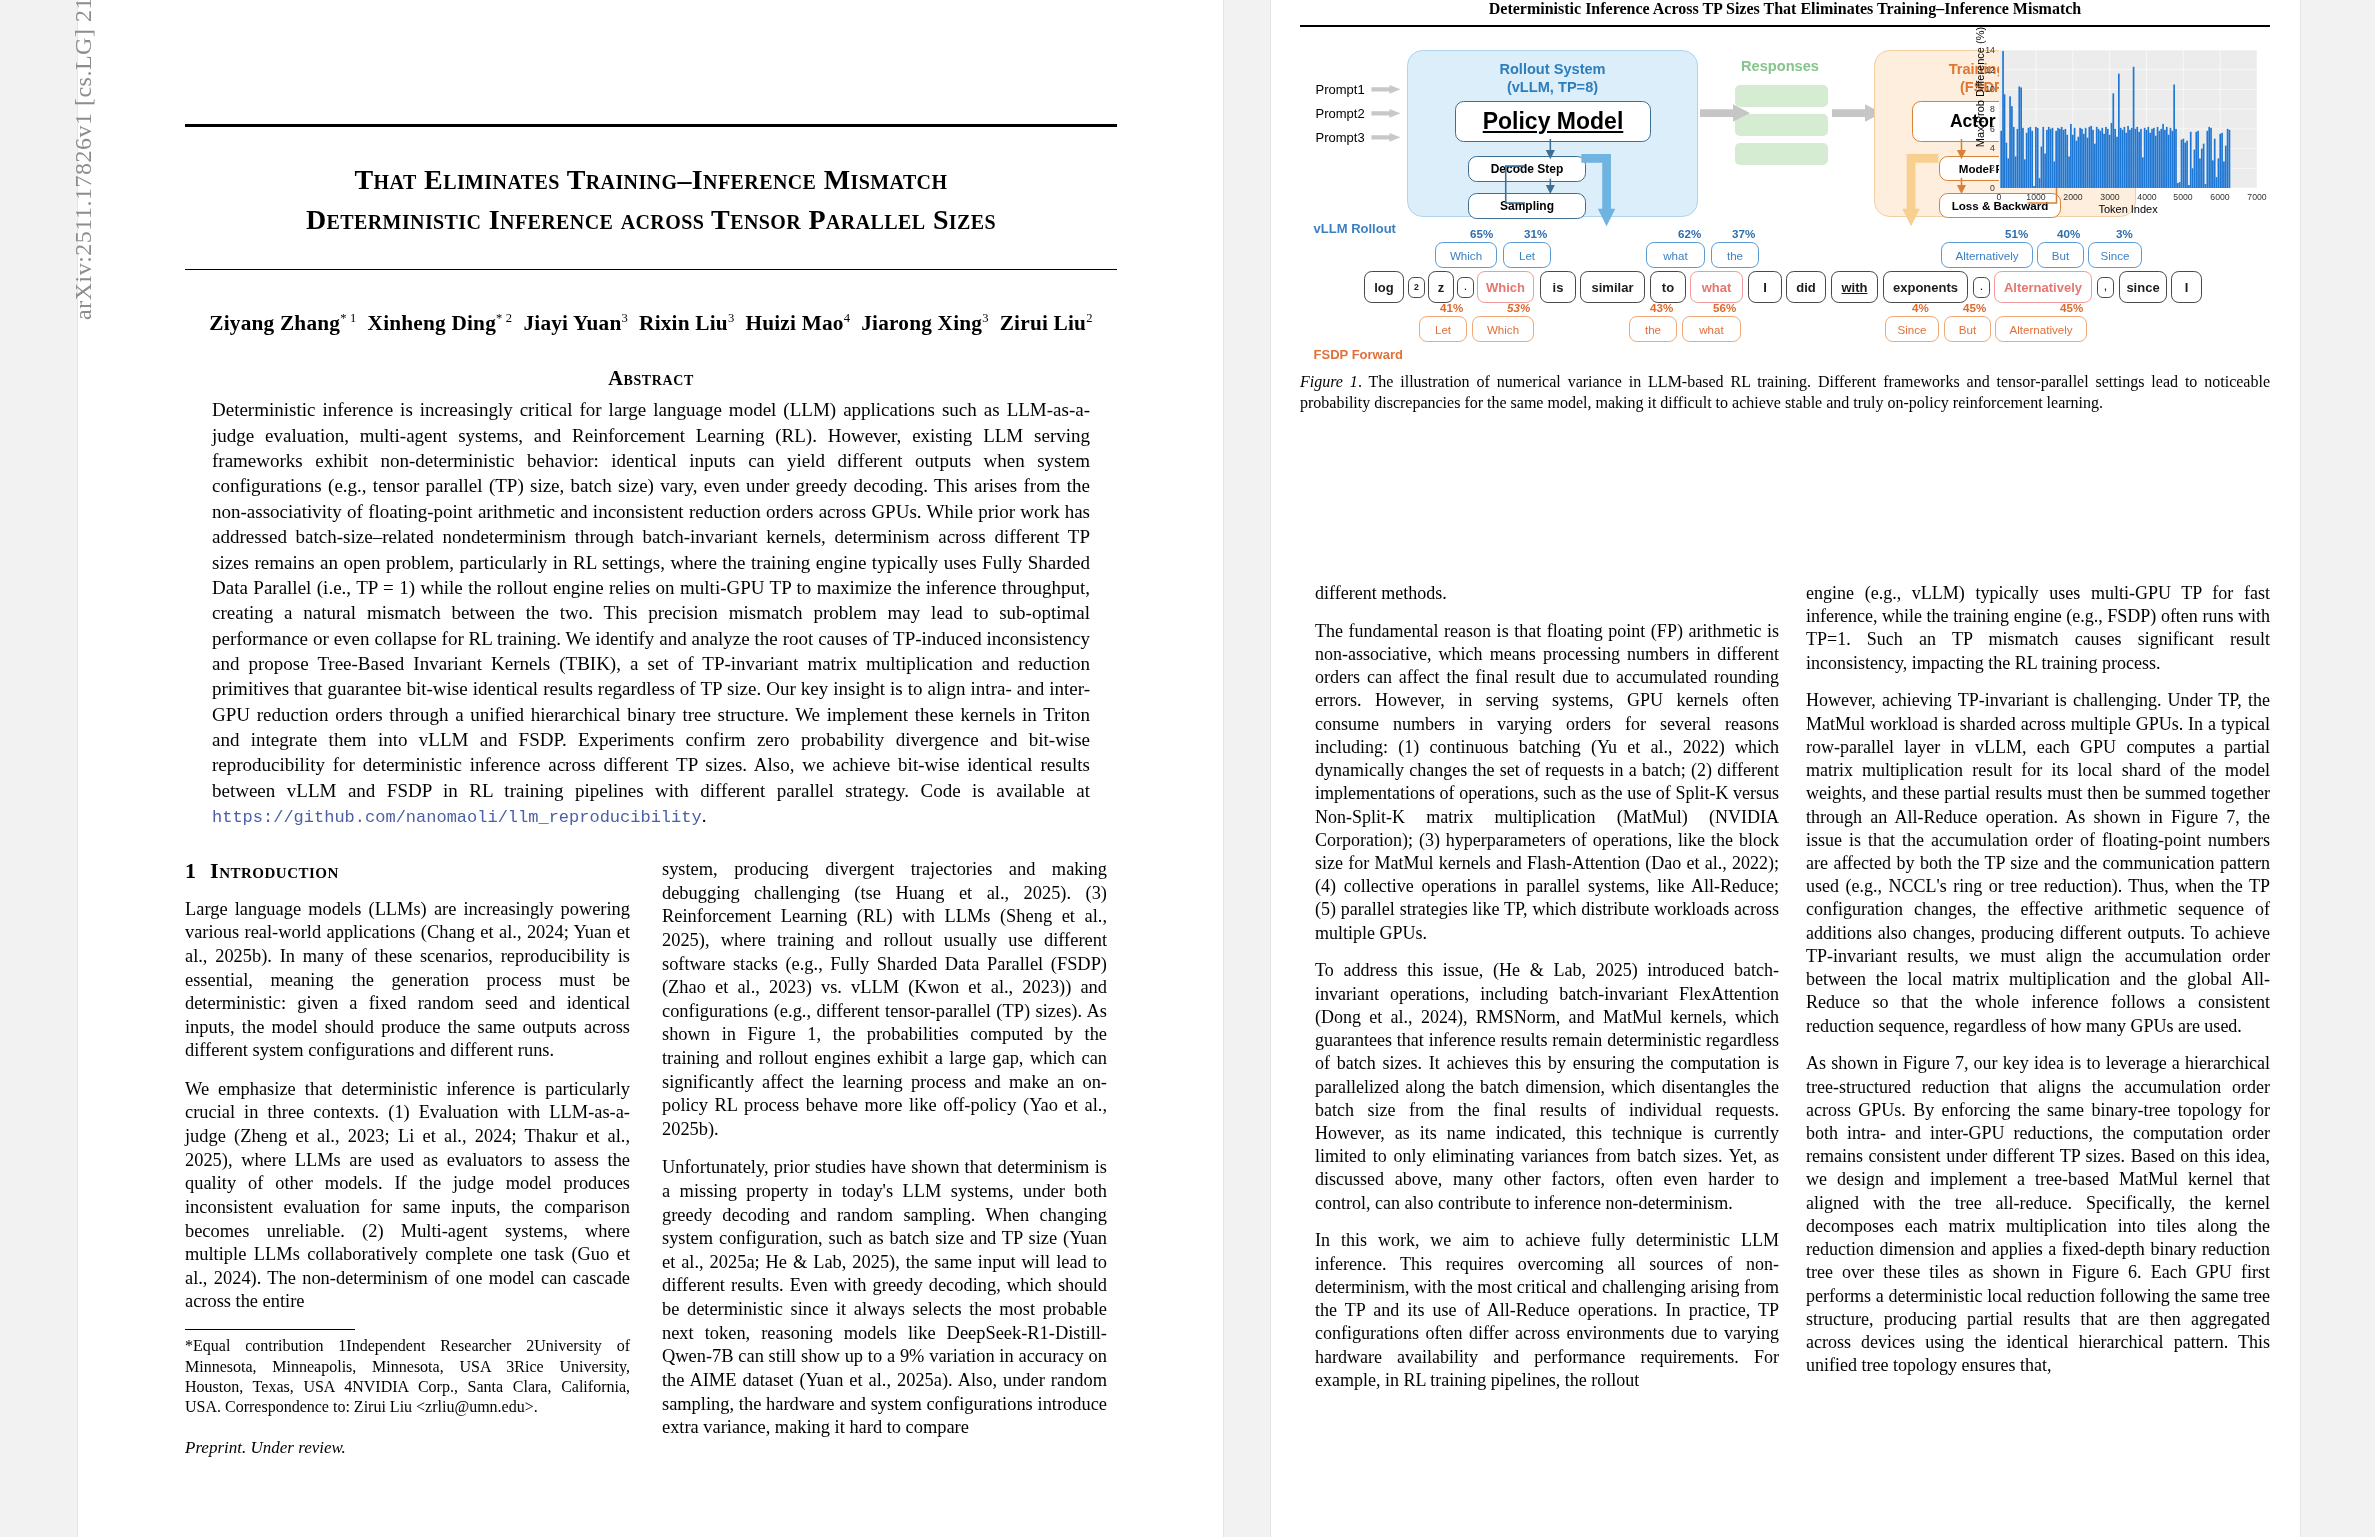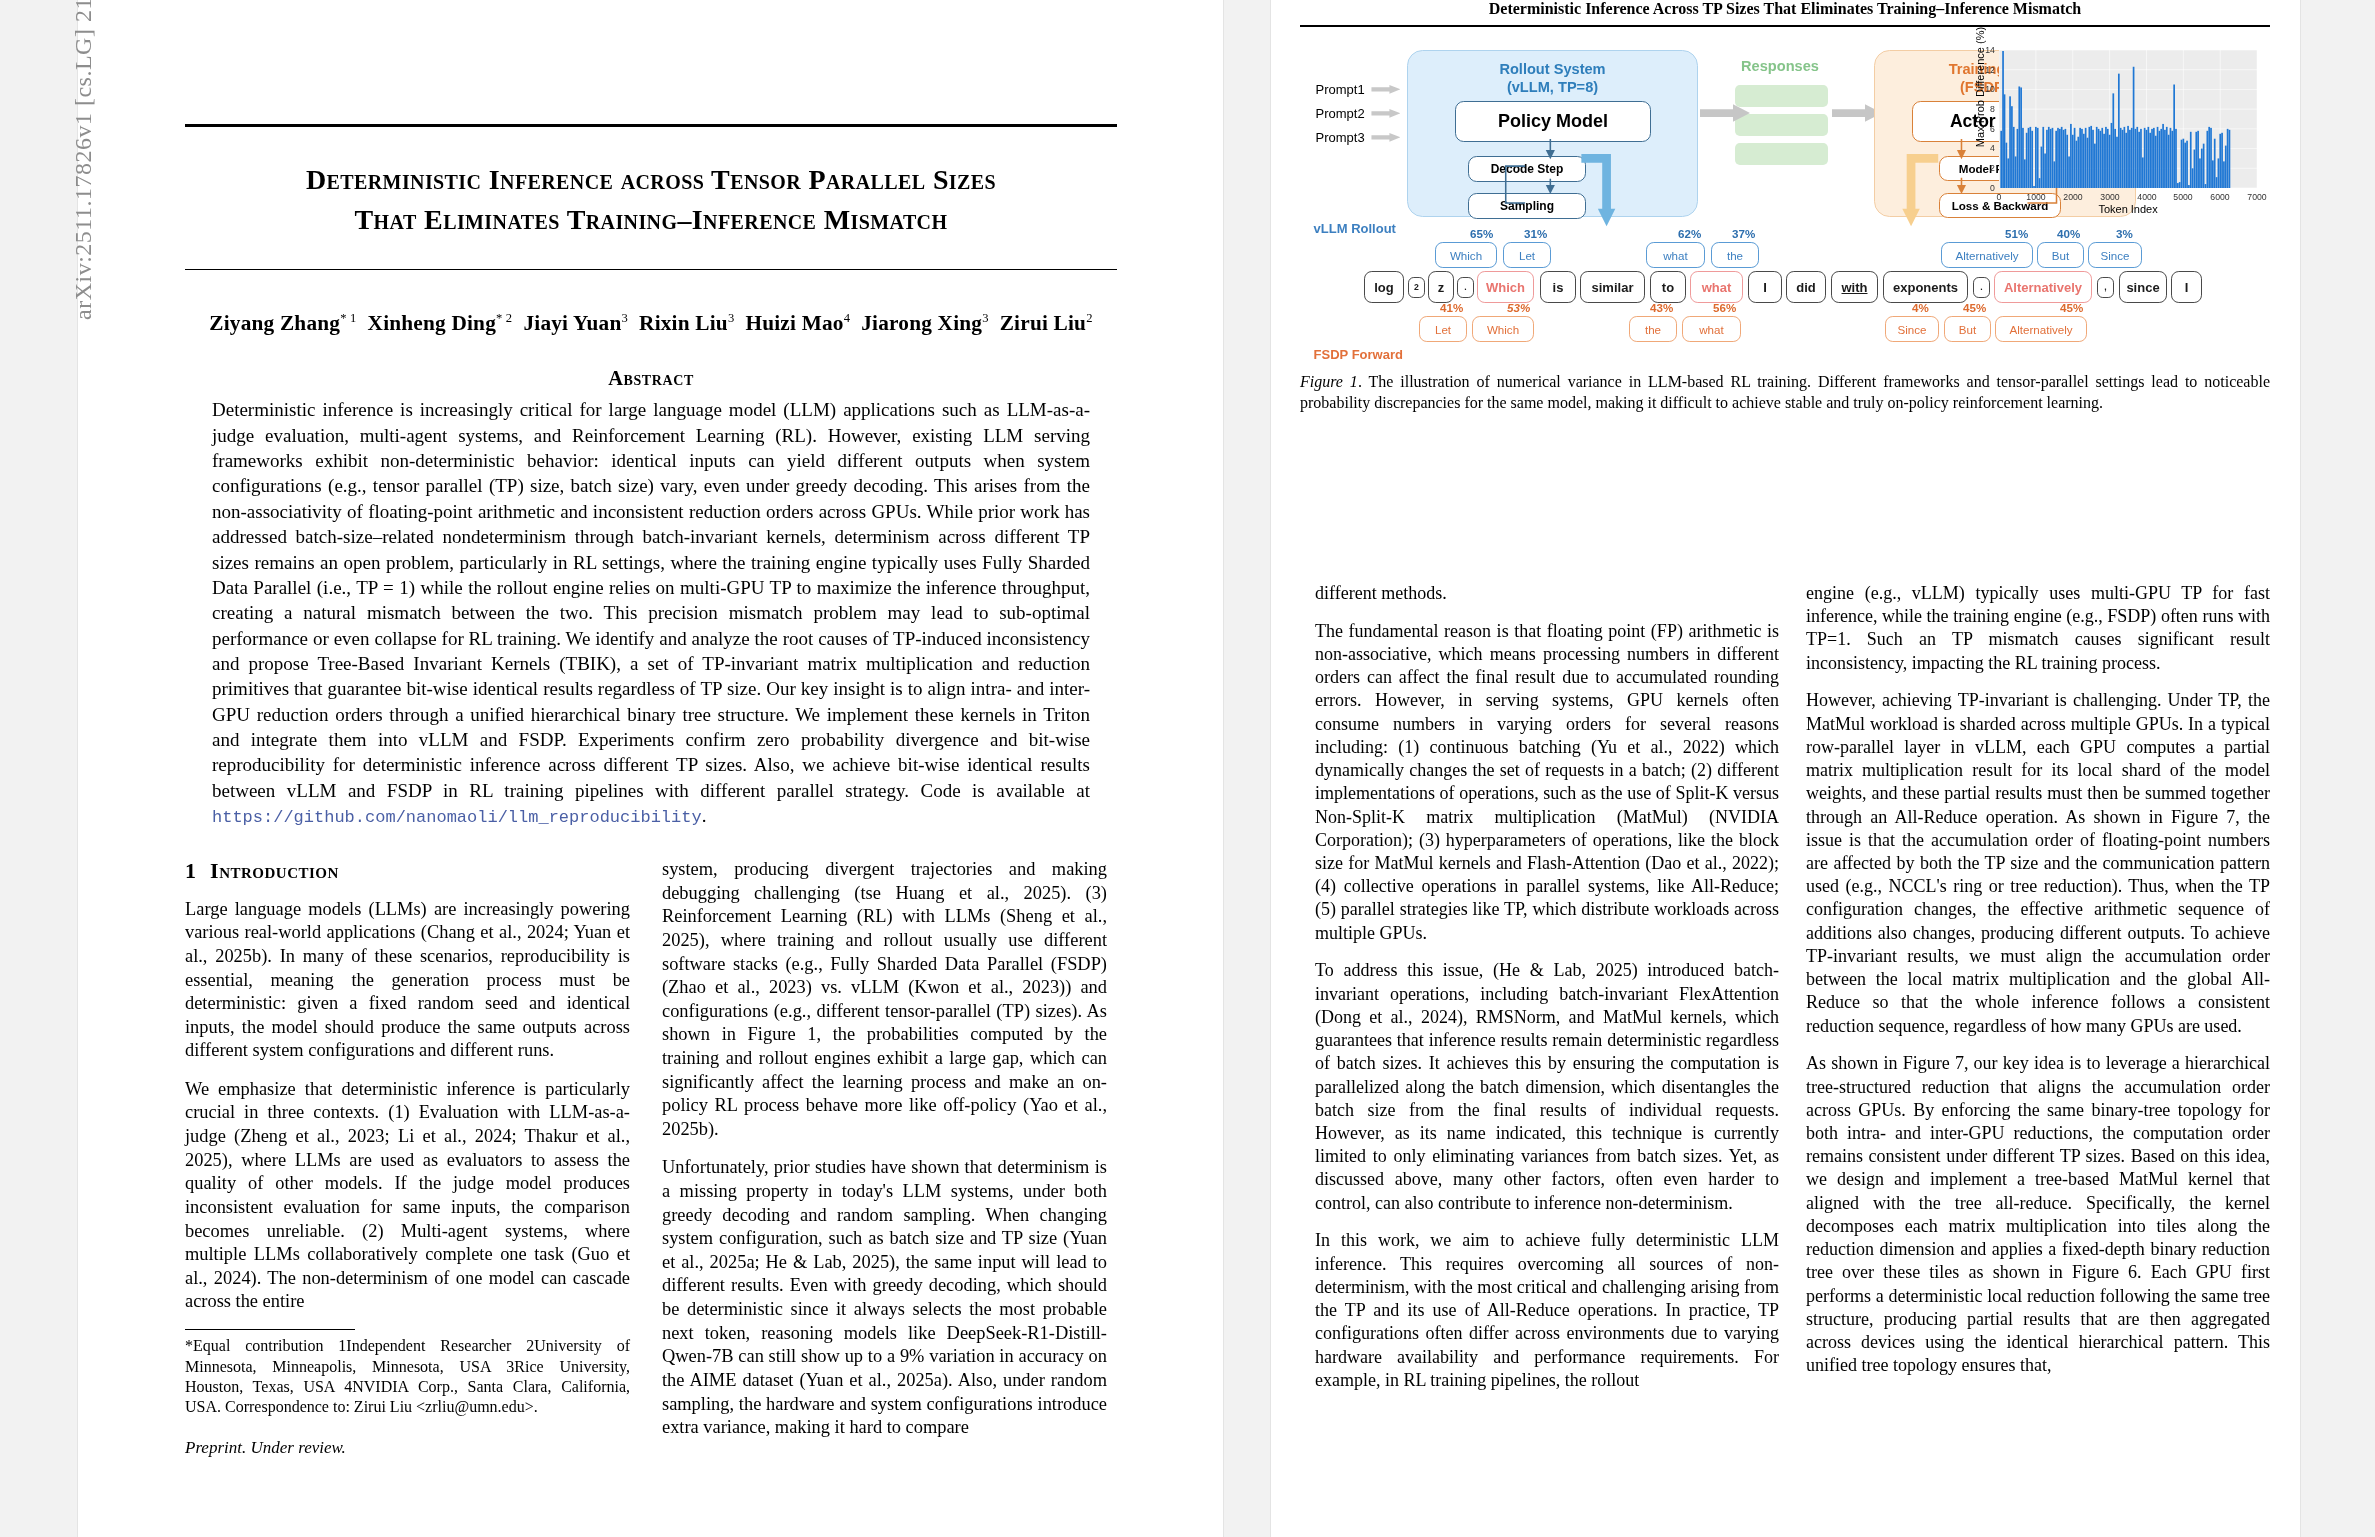--- a/index.html
+++ b/index.html
@@ -120,21 +120,21 @@
   .rollout-box .sys-title{ color:#2e7ebb; }
   .training-box .sys-title{ color:#e0762f; }
 
   .inner-card{
     position:absolute; background:#fff; border-radius:8.7px;
     display:flex; align-items:center; justify-content:center;
     font-family:"Liberation Sans", sans-serif; font-weight:bold;
   }
   .policy-model{
     left:47px; top:50px; width:194px; height:39px;
-    border:1.6px solid #3f6e93; font-size:18px;
+    border:1.6px solid #3f6e93; font-size:23px;text-decoration:underline;
   }
   .decode-step{
     left:60px; top:105px; width:116px; height:24px;
     border:1.4px solid #3f6e93; font-size:12px;
   }
   .sampling{
     left:60px; top:142px; width:116px; height:24px;
     border:1.4px solid #3f6e93; font-size:12px;
   }
   .actor-model{
@@ -251,22 +251,22 @@
 <div class="spread">
 
   <div class="page" id="page-left">
 
     <div class="arxiv-stamp">arXiv:2511.17826v1  [cs.LG]  21 Nov 2025</div>
 
     <div class="p1-inner">
       <div class="rule-thick"></div>
 
       <div class="paper-title">
+        <div>That Eliminates Training–Inference Mismatch</div>
         <div>Deterministic Inference across Tensor Parallel Sizes</div>
-        <div>That Eliminates Training–Inference Mismatch</div>
       </div>
 
       <div class="rule-thin"></div>
 
       <div class="authors" id="authors"><span>Ziyang Zhang</span><sup>* 1</sup>&nbsp;&nbsp;<span>Xinheng Ding</span><sup>* 2</sup>&nbsp;&nbsp;<span>Jiayi Yuan</span><sup>3</sup>&nbsp;&nbsp;<span>Rixin Liu</span><sup>3</sup>&nbsp;&nbsp;<span>Huizi Mao</span><sup>4</sup>&nbsp;&nbsp;<span>Jiarong Xing</span><sup>3</sup>&nbsp;&nbsp;<span>Zirui Liu</span><sup>2</sup></div>
 
       <div class="abs-head">Abstract</div>
       <div class="abs-body"><span>Deterministic inference is increasingly critical for large language model (LLM) applications such as LLM-as-a-judge evaluation, multi-agent systems, and Reinforcement Learning (RL). However, existing LLM serving frameworks exhibit non-deterministic behavior: identical inputs can yield different outputs when system configurations (e.g., tensor parallel (TP) size, batch size) vary, even under greedy decoding. This arises from the non-associativity of floating-point arithmetic and inconsistent reduction orders across GPUs. While prior work has addressed batch-size–related nondeterminism through batch-invariant kernels, determinism across different TP sizes remains an open problem, particularly in RL settings, where the training engine typically uses Fully Sharded Data Parallel (i.e., TP = 1) while the rollout engine relies on multi-GPU TP to maximize the inference throughput, creating a natural mismatch between the two. This precision mismatch problem may lead to sub-optimal performance or even collapse for RL training. We identify and analyze the root causes of TP-induced inconsistency and propose Tree-Based Invariant Kernels (TBIK), a set of TP-invariant matrix multiplication and reduction primitives that guarantee bit-wise identical results regardless of TP size. Our key insight is to align intra- and inter-GPU reduction orders through a unified hierarchical binary tree structure. We implement these kernels in Triton and integrate them into vLLM and FSDP. Experiments confirm zero probability divergence and bit-wise reproducibility for deterministic inference across different TP sizes. Also, we achieve bit-wise identical results between vLLM and FSDP in RL training pipelines with different parallel strategy. Code is available at </span><span class="url">https://github.com/nanomaoli/llm_reproducibility</span>.</div>
     </div>
 

